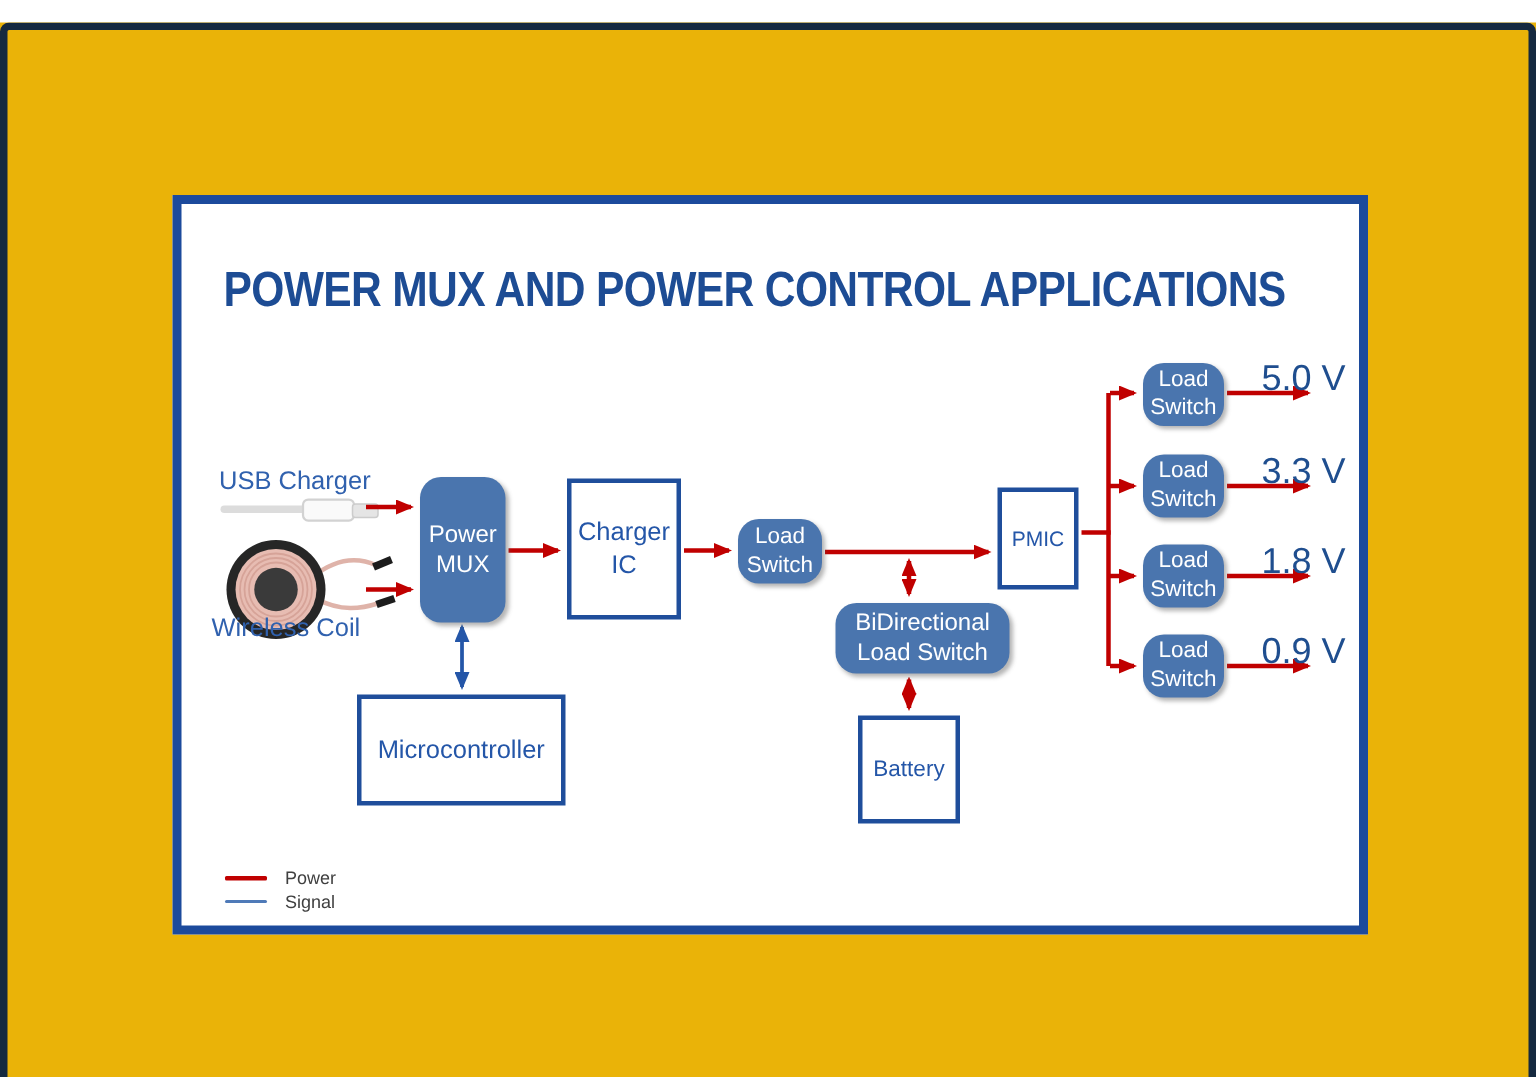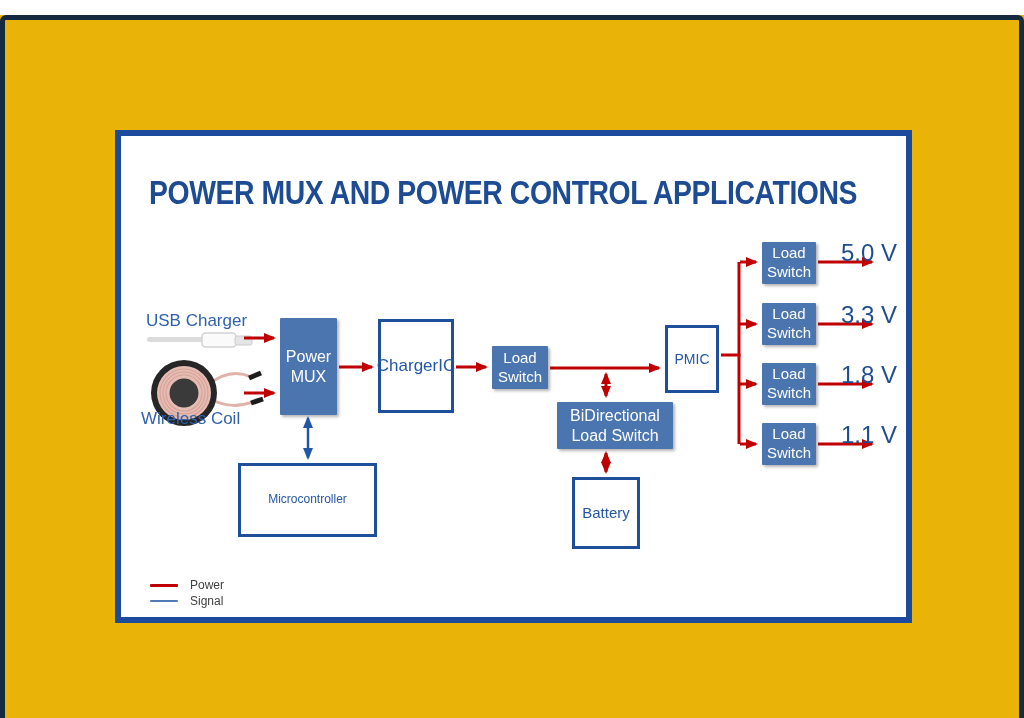--- a/index.html
+++ b/index.html
@@ -16,27 +16,27 @@
     border:6px solid var(--panel-border,#1C4A9C);box-sizing:border-box;background:#fff;
   }
   .overlay{position:absolute;left:0;top:0;width:1024px;height:718px;}
   .title{
     position:absolute;left:149px;top:159px;font-size:33px;font-weight:bold;
     letter-spacing:-0.5px;color:var(--title-navy,#1D4C94);white-space:nowrap;
     transform:scaleX(0.86);transform-origin:left top;
   }
   .fbox{
     position:absolute;background:var(--box-fill,#4A75AE);color:#ffffff;
-    border-radius:1px;display:flex;flex-direction:column;align-items:center;
+    border-radius:14px;display:flex;flex-direction:column;align-items:center;
     justify-content:center;text-align:center;line-height:1.25;
     box-shadow:2px 2px 3px rgba(90,90,90,0.45);box-sizing:border-box;
   }
   .obox{
     position:absolute;background:#ffffff;border:3px solid var(--box-outline,#1F4E9B);
-    color:var(--box-text-blue,#2456A8);display:flex;
+    color:var(--box-text-blue,#2456A8);display:flex;flex-direction:column;
     align-items:center;justify-content:center;text-align:center;line-height:1.3;
     box-sizing:border-box;
   }
   .srclabel{
     position:absolute;font-size:17px;color:var(--source-label-blue,#3061AE);white-space:nowrap;
   }
   .vlabel{
     position:absolute;font-size:24px;color:var(--voltage-navy,#1F4E8F);white-space:nowrap;
   }
   .legend-row{position:absolute;display:flex;align-items:center;gap:12px;height:12px;}
@@ -128,21 +128,21 @@
   </div>
 
   <div class="obox" style="left:572px;top:462px;width:68px;height:72px;font-size:15px;">
     <span>Battery</span>
   </div>
 
   <div class="obox" style="left:665px;top:310px;width:54px;height:68px;font-size:14px;">
     <span>PMIC</span>
   </div>
 
-  <div class="obox" style="left:238px;top:448px;width:139px;height:74px;font-size:12px;">
+  <div class="obox" style="left:238px;top:448px;width:139px;height:74px;font-size:17px;">
     <span>Microcontroller</span>
   </div>
 
   <div class="fbox" style="left:762px;top:227px;width:54px;height:42px;font-size:15px;">
     <span>Load</span>
     <span>Switch</span>
   </div>
   <div class="fbox" style="left:762px;top:288px;width:54px;height:42px;font-size:15px;">
     <span>Load</span>
     <span>Switch</span>
@@ -152,21 +152,21 @@
     <span>Switch</span>
   </div>
   <div class="fbox" style="left:762px;top:408px;width:54px;height:42px;font-size:15px;">
     <span>Load</span>
     <span>Switch</span>
   </div>
 
   <div class="vlabel" style="left:841px;top:224px;">5.0 V</div>
   <div class="vlabel" style="left:841px;top:286px;">3.3 V</div>
   <div class="vlabel" style="left:841px;top:346px;">1.8 V</div>
-  <div class="vlabel" style="left:841px;top:406px;">1.1 V</div>
+  <div class="vlabel" style="left:841px;top:406px;">0.9 V</div>
 
   <div class="legend-row" style="left:150px;top:564px;">
     <div class="legend-line" style="height:3px;background:var(--power-red,#C00000);"></div>
     <div class="legend-label">Power</div>
   </div>
   <div class="legend-row" style="left:150px;top:580px;">
     <div class="legend-line" style="height:2px;background:var(--legend-signal,#4F7AB8);"></div>
     <div class="legend-label">Signal</div>
   </div>
 

